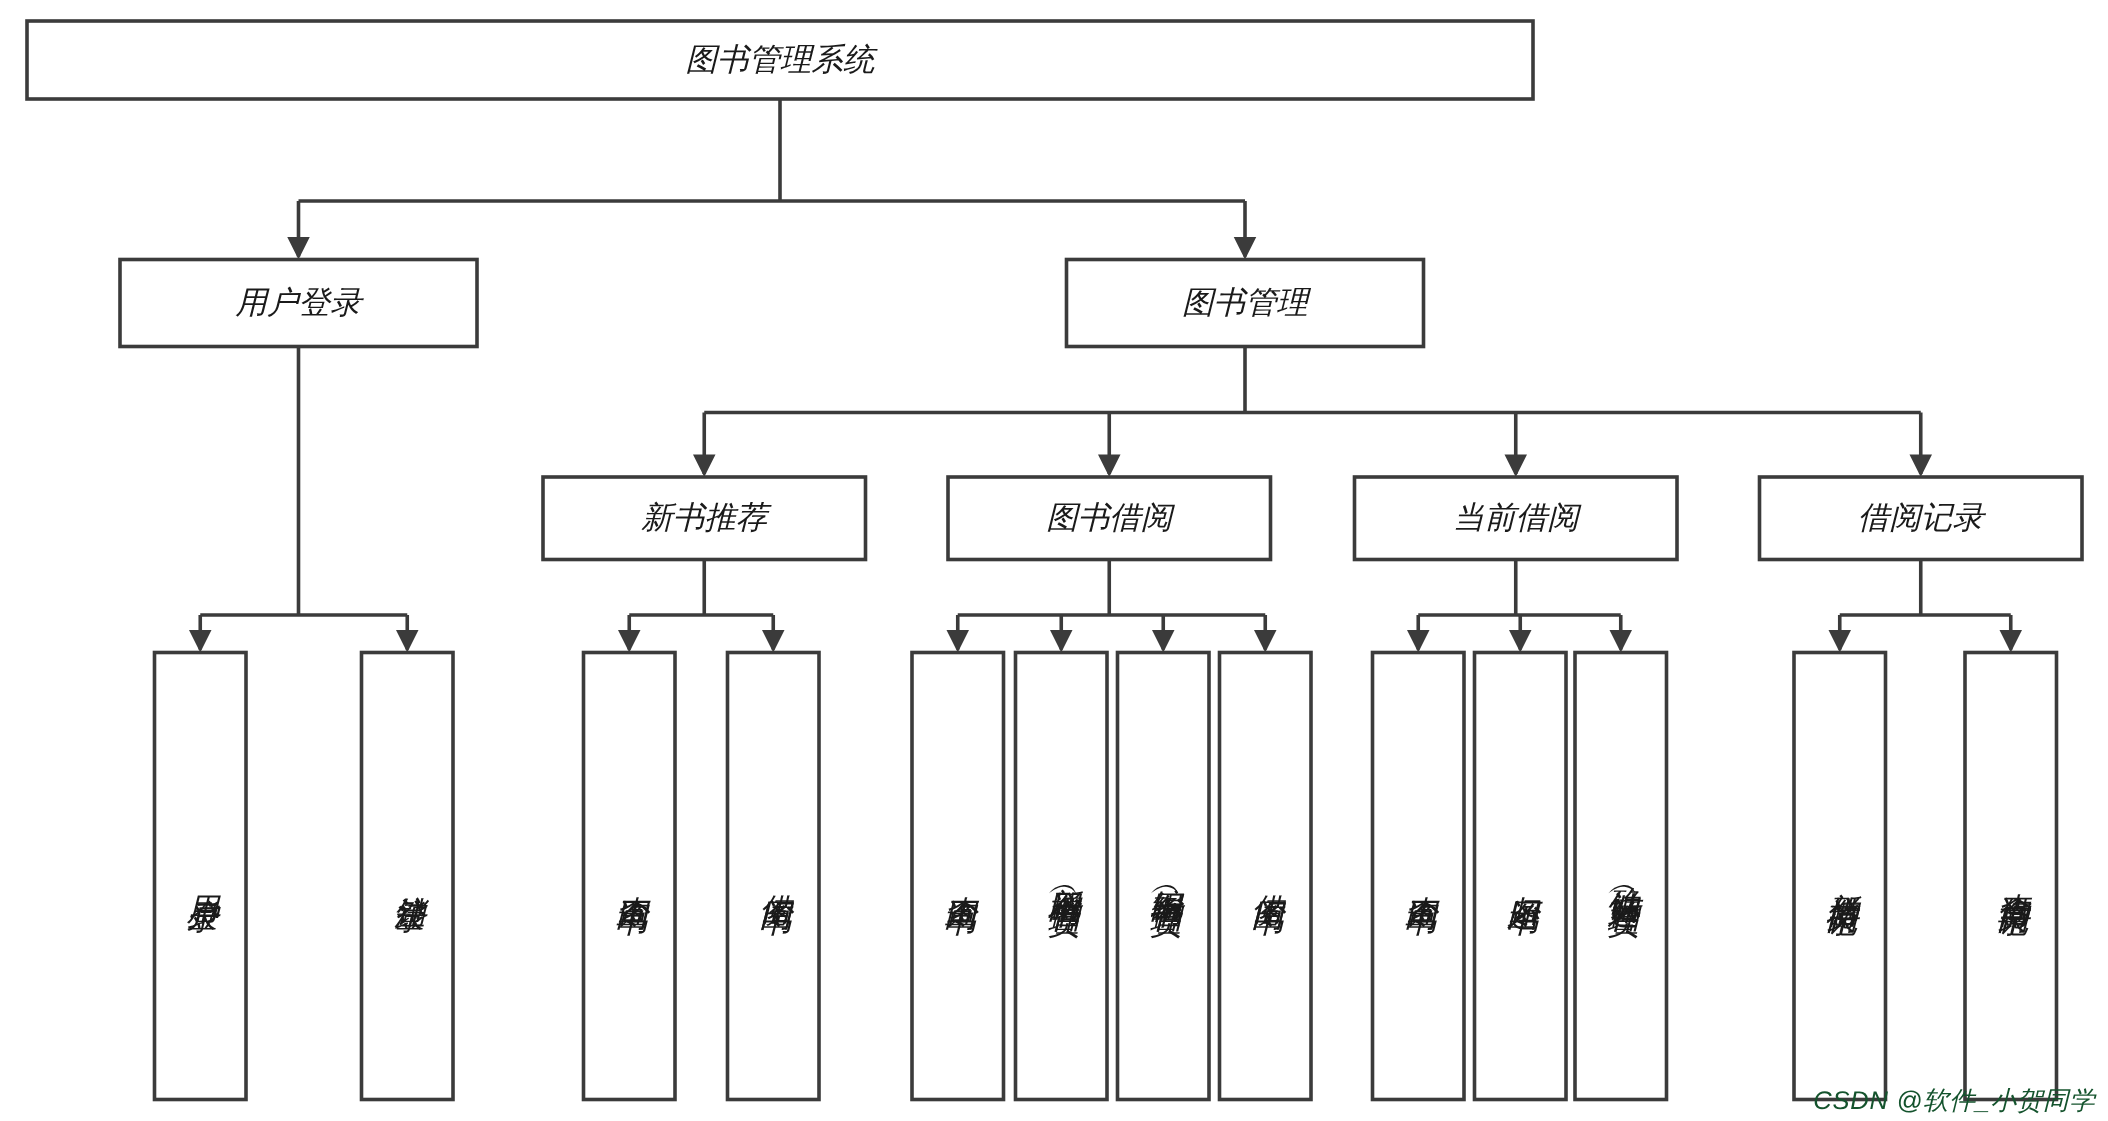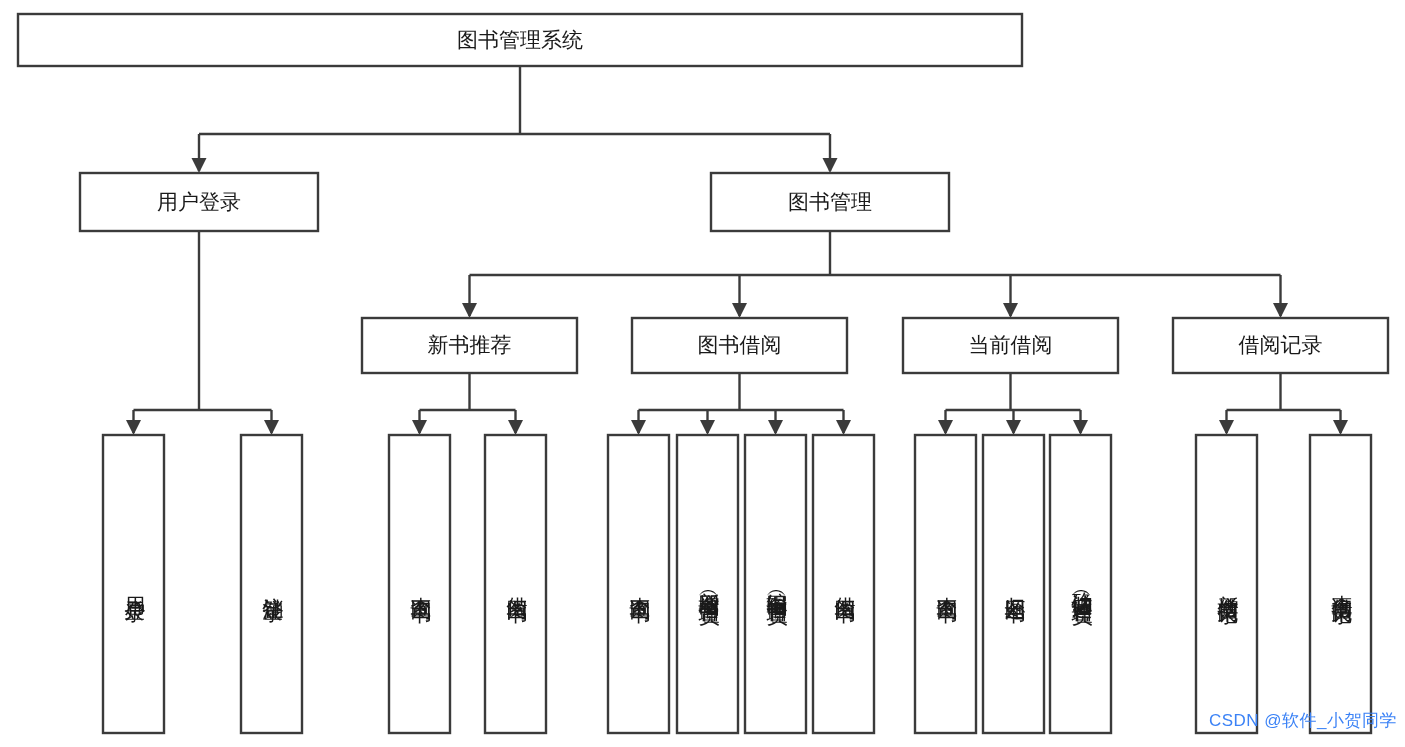--- a/index.html
+++ b/index.html
@@ -11,20 +11,21 @@
     width: 1405px;
     height: 747px;
     font-family: "Liberation Sans", "DejaVu Sans", sans-serif;
     overflow: hidden;
     position: relative;
   }
   #diagram-root {
     position: relative;
     width: 1405px;
     height: 747px;
+    font-style: italic;
   }
   svg#flow {
     position: absolute;
     top: 0;
     left: 0;
     width: 1405px;
     height: 747px;
   }
   .node-rect {
     fill: #ffffff;
@@ -53,24 +54,24 @@
     fill: none;
     stroke-linecap: butt;
   }
   .arrow-head {
     fill: #3b3b3b;
     stroke: none;
   }
   .watermark {
     position: absolute;
     right: 8px;
-    bottom: 15px;
+    bottom: 2px;
     font-family: "Liberation Sans", "DejaVu Sans", sans-serif;
     font-size: 17px;
-    color: #3b82f6;
+    color: #14532d;
     letter-spacing: 0.5px;
     white-space: nowrap;
     user-select: none;
   }
 </style>
 </head>
 <body>
 
 <div id="diagram-root">
   <svg id="flow" viewBox="0 0 1405 747">

